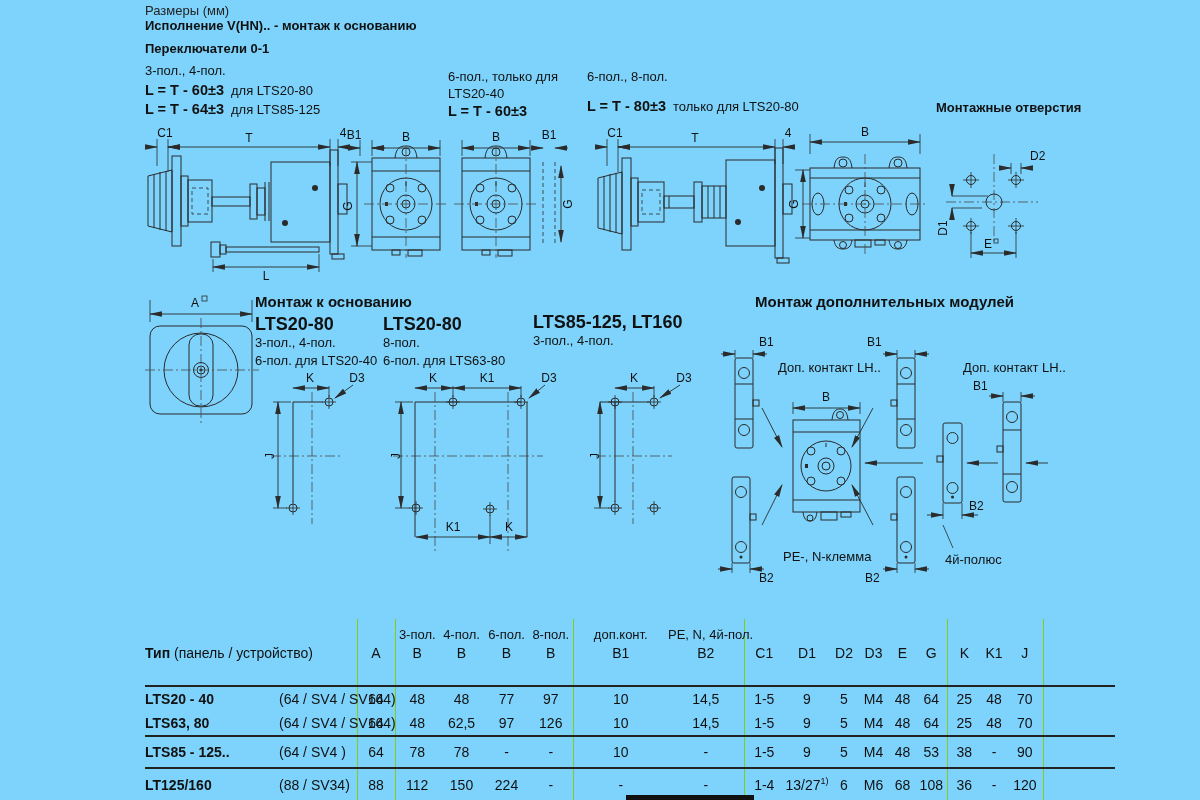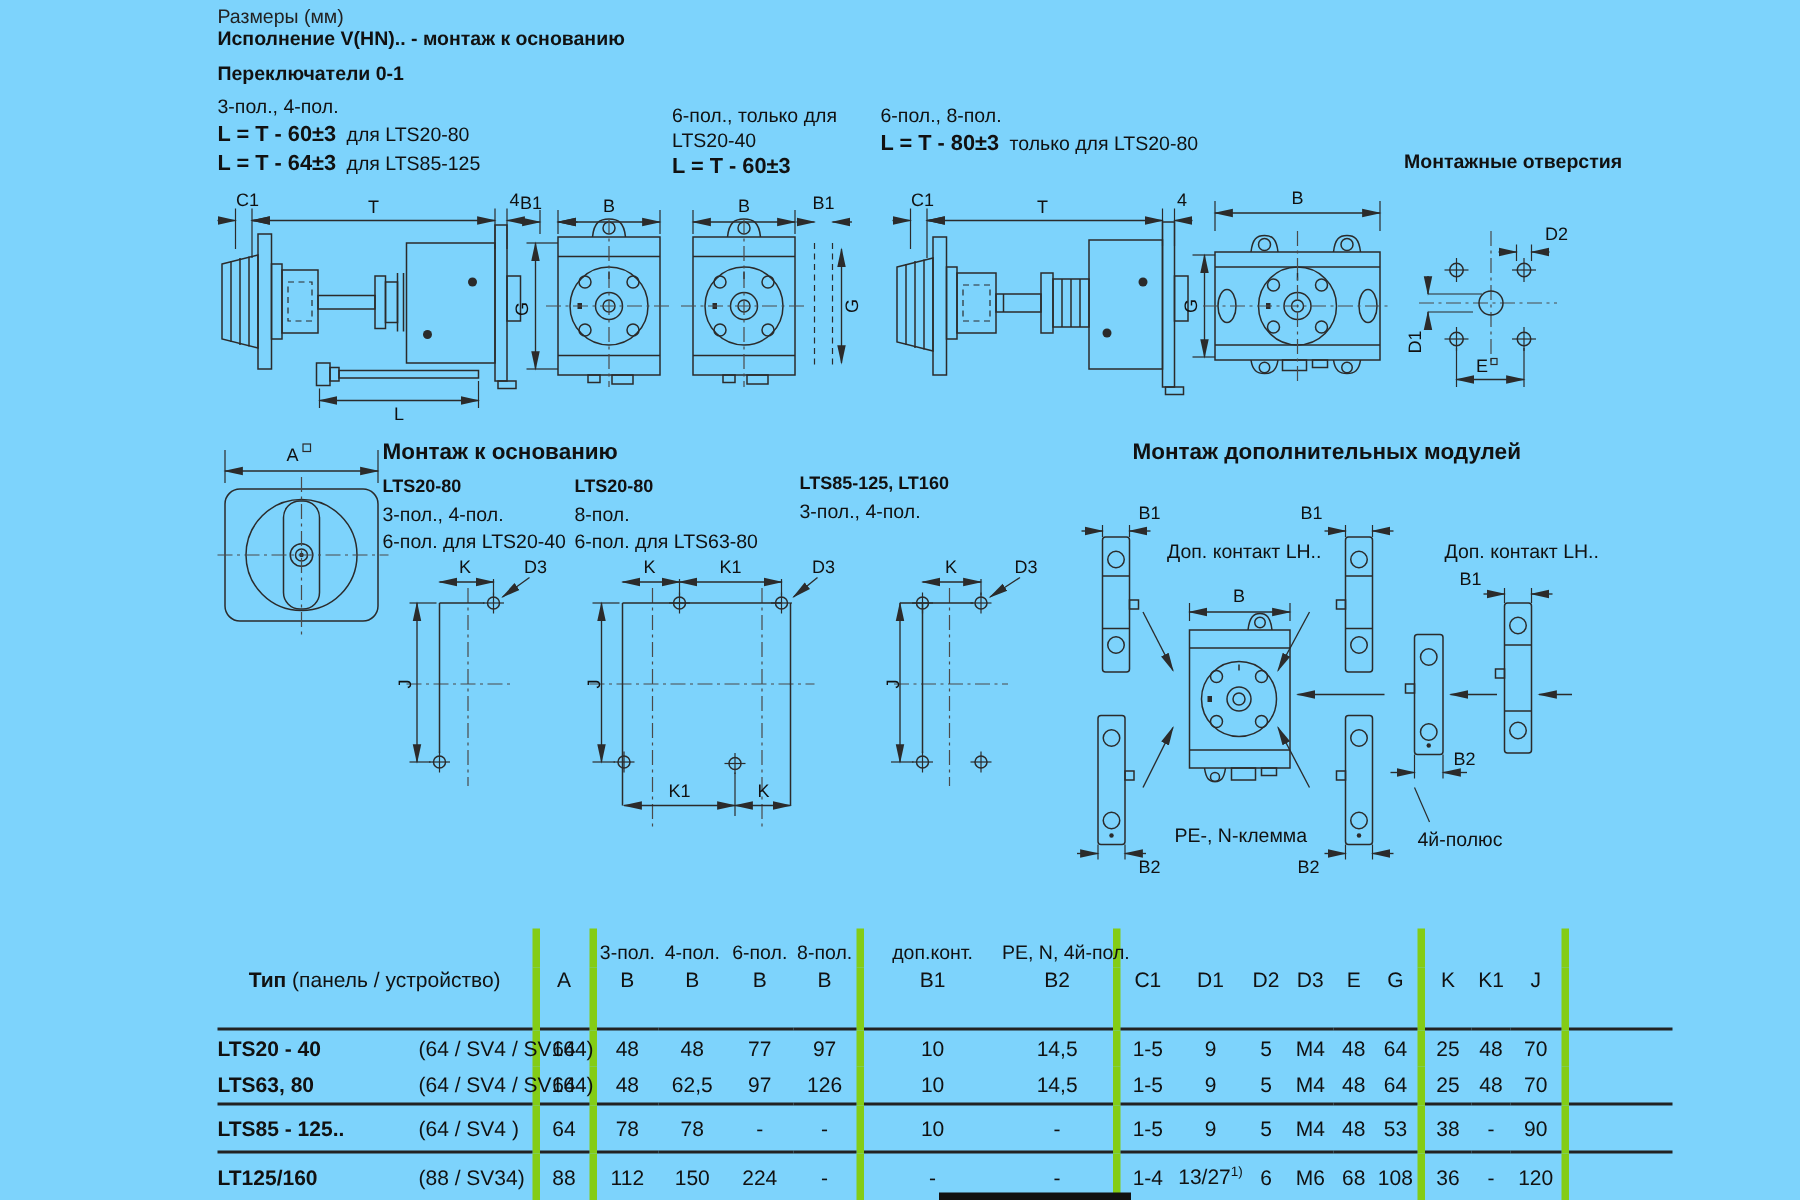--- a/index.html
+++ b/index.html
@@ -6,39 +6,39 @@
   #page{position:relative;width:1200px;height:800px;background:#7dd3fc;overflow:hidden;
         font-family:"Liberation Sans",sans-serif;color:#111;}
   .abs{position:absolute;}
   .note{font-size:13px;color:#222;}
   .h1{font-size:13px;font-weight:bold;color:#111;}
   .h2{font-size:13px;font-weight:bold;}
   .h3{font-size:15px;font-weight:bold;}
   .poles{font-size:13px;line-height:17px;}
   .frm{font-size:14.5px;font-weight:bold;}
   .frmnote{font-size:13px;font-weight:normal;margin-left:7px;}
-  .model{font-size:12px;font-weight:bold;line-height:19px;}
+  .model{font-size:18px;font-weight:bold;line-height:19px;}
   .mline{font-size:13px;line-height:18px;}
   .foot{font-size:14px;}
   
   svg{overflow:visible;}
   .ln{stroke:#2b2b2b;stroke-width:1;fill:none;}
   .thin{stroke:#2b2b2b;stroke-width:0.8;fill:none;}
   .dim{stroke:#2b2b2b;stroke-width:0.9;fill:none;}
   .cl{stroke:#4a4a4a;stroke-width:0.8;stroke-dasharray:10 3 2 3;fill:none;}
   .dsh{stroke:#2b2b2b;stroke-width:0.8;stroke-dasharray:4 3;fill:none;}
   .fl{fill:#2b2b2b;stroke:none;}
   svg text{font-family:"Liberation Sans",sans-serif;font-size:12px;fill:#111;}
   svg text.lbl{font-size:13px;}
   
   table.spec{border-collapse:collapse;table-layout:fixed;font-size:14px;color:#111;}
   .spec td{padding:0;text-align:center;vertical-align:middle;white-space:nowrap;overflow:visible;}
   .spec tr.ghdr td{font-size:13px;vertical-align:bottom;padding-bottom:3px;}
-  .spec tr.chdr td{vertical-align:bottom;padding-bottom:24px;border-bottom:2px solid #222;text-align:center;}
-  .vl{border-left:5px solid #84cc16;}
+  .spec tr.chdr td{vertical-align:bottom;padding-bottom:24px;border-bottom:2px solid #222;}
+  .vl{border-left:1px solid #84cc16;}
   tr.sep td{border-bottom:2px solid #222;}
   td.lbl-cell{text-align:left;}
   .rowname{font-weight:bold;display:inline-block;min-width:134px;}
   sup{font-size:9px;}
 </style>
 </head>
 <body>
 
 <div id="page">
 
@@ -61,21 +61,21 @@
 </div>
 
 <div class="abs" style="left:448px;top:68px">
   <div class="poles">6-пол., только для</div>
   <div class="poles">LTS20-40</div>
   <div class="frm" style="margin-top:1px">L = T - 60±3</div>
 </div>
 
 <div class="abs" style="left:587px;top:68px">
   <div class="poles">6-пол., 8-пол.</div>
-  <div style="margin-top:2px"><span class="frm">L = T - 80±3</span><span class="frmnote">только для LTS20-80</span></div>
+  <div style="margin-top:12px"><span class="frm">L = T - 80±3</span><span class="frmnote">только для LTS20-80</span></div>
 </div>
 
 <div class="abs h2" style="left:936px;top:100px">Монтажные отверстия</div>
 
 <svg class="abs" style="left:145px;top:126px" width="210" height="158">
   <g>
     <line class="thin" x1="12" y1="13" x2="12" y2="40"></line>
         <line class="thin" x1="23" y1="13" x2="23" y2="46"></line>
     <line class="thin" x1="185" y1="13" x2="185" y2="40"></line>
         <line class="thin" x1="193" y1="13" x2="193" y2="40"></line>

